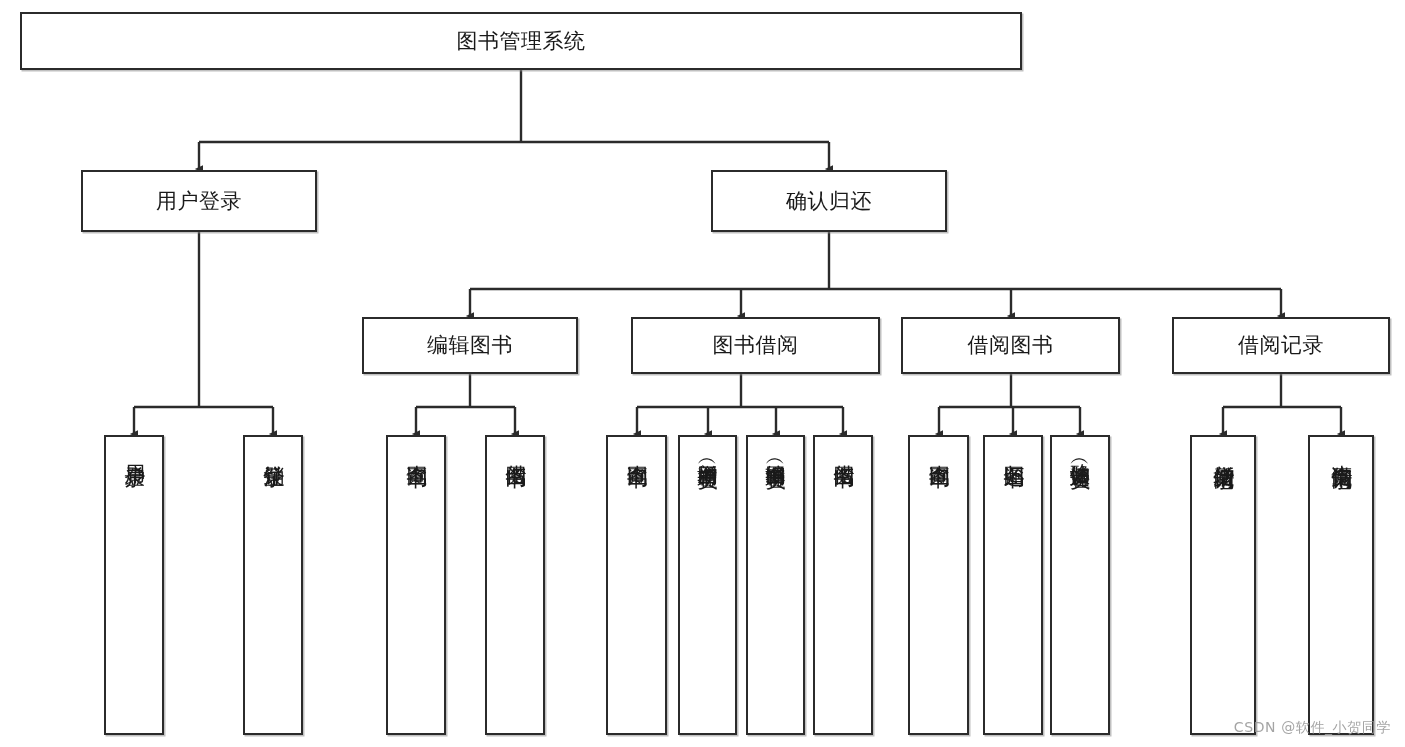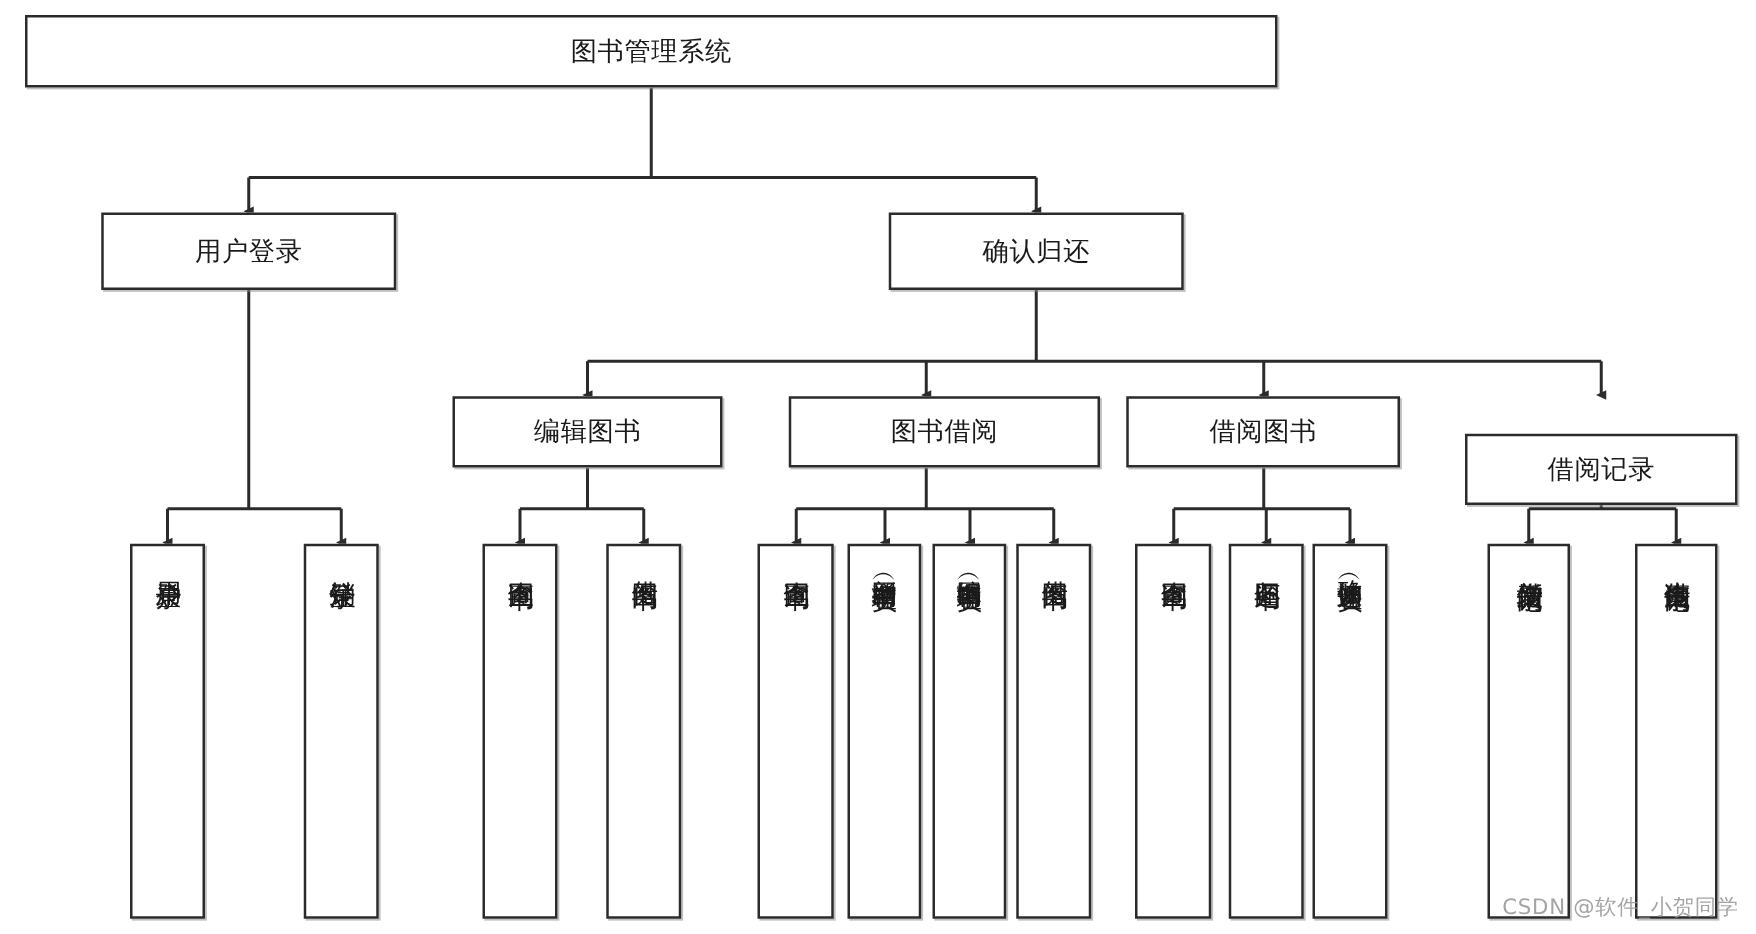--- a/index.html
+++ b/index.html
@@ -60,21 +60,21 @@
     white-space: nowrap;
   }
   .node.vertical.narrow .node-label {
     font-size: 20px;
   }
   #watermark {
     position: absolute;
     right: 14px;
     bottom: 10px;
     color: #9b9b9b;
-    font-size: 17px;
+    font-size: 14px;
     letter-spacing: 0.6px;
     white-space: nowrap;
     opacity: 0.9;
   }
 </style>
 </head>
 <body>
 
 <div id="diagram-root">
 
@@ -133,21 +133,21 @@
       </div>
       <div class="node horizontal" style="left: 362px; top: 317px; width: 216px; height: 57px;">
         <div class="node-label">编辑图书</div>
       </div>
       <div class="node horizontal" style="left: 631px; top: 317px; width: 249px; height: 57px;">
         <div class="node-label">图书借阅</div>
       </div>
       <div class="node horizontal" style="left: 901px; top: 317px; width: 219px; height: 57px;">
         <div class="node-label">借阅图书</div>
       </div>
-      <div class="node horizontal" style="left: 1172px; top: 317px; width: 218px; height: 57px; margin-top: 30px;">
+      <div class="node horizontal" style="left: 1172px; top: 317px; width: 218px; height: 57px;">
         <div class="node-label">借阅记录</div>
       </div>
       <div class="node vertical" style="left: 104px; top: 435px; width: 60px; height: 300px;">
         <div class="node-label">用户登录</div>
       </div>
       <div class="node vertical" style="left: 243px; top: 435px; width: 60px; height: 300px;">
         <div class="node-label">注销登录</div>
       </div>
       <div class="node vertical" style="left: 386px; top: 435px; width: 60px; height: 300px;">
         <div class="node-label">查询图书</div>

